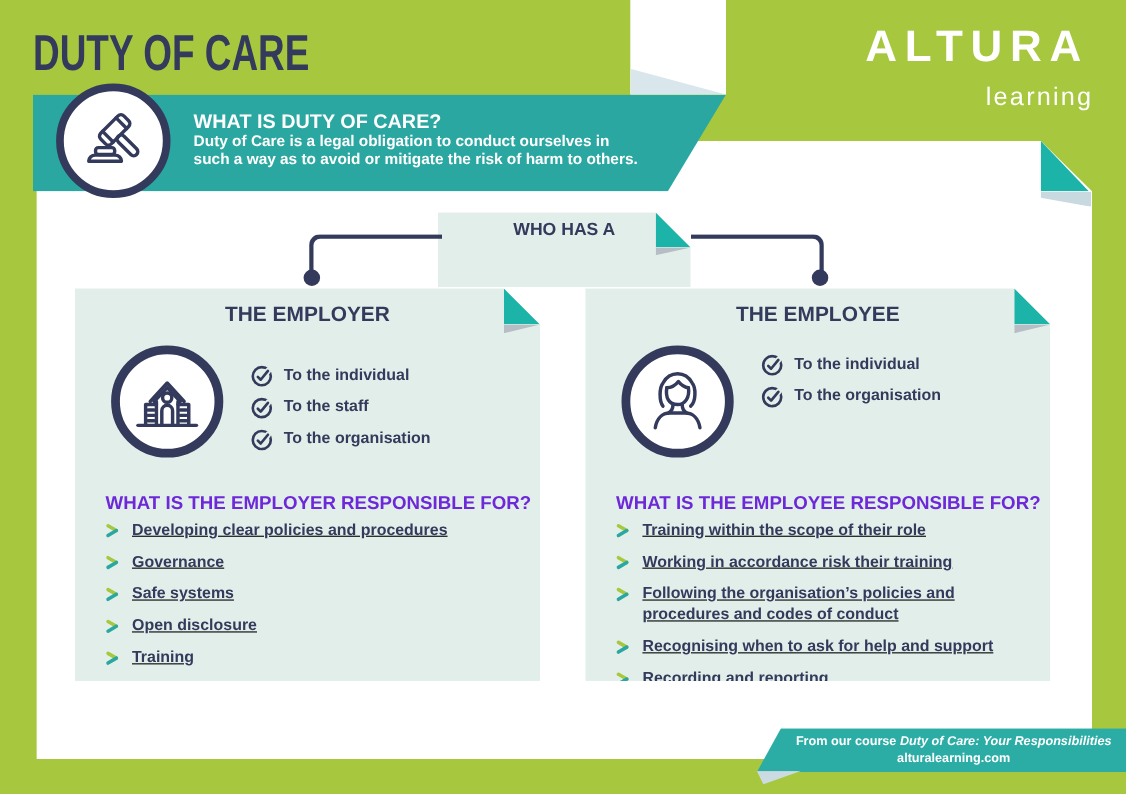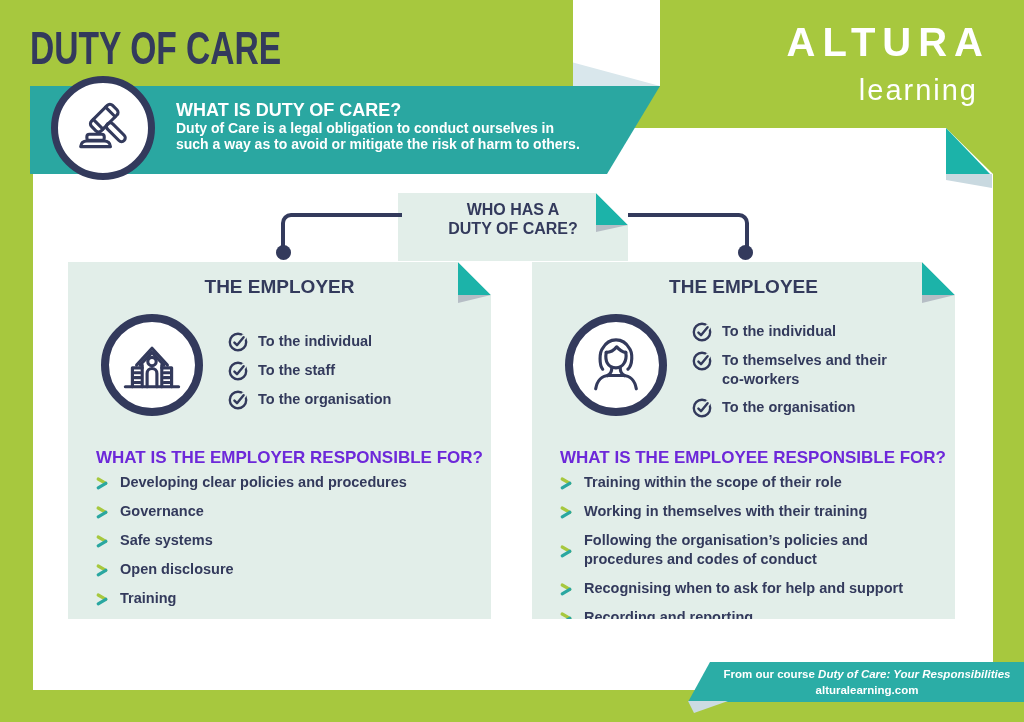--- a/index.html
+++ b/index.html
@@ -18,21 +18,21 @@
   .panel-fold-shadow{left:946px;top:174px;width:46px;height:14px;background:#c9d9e0;
     clip-path:polygon(0 0,100% 0,100% 100%,0 42%);}
   .ribbon{left:573px;top:0;width:87px;height:86px;background:#ffffff;}
   .ribbon-fold{position:absolute;left:0;bottom:0;width:87px;height:25px;background:#d9e7ec;
     clip-path:polygon(0 6%,100% 100%,0 100%);}
   
   .page-title{left:30px;top:21px;color:#333a5c;font-size:46px;font-weight:bold;
     letter-spacing:0px;transform:scaleX(0.73);transform-origin:left top;white-space:nowrap;}
   .brand-name{right:34px;top:20px;color:#ffffff;font-size:40px;font-weight:800;
     letter-spacing:7px;white-space:nowrap;}
-  .brand-tagline{right:46px;top:74px;color:#ffffff;font-size:29px;font-weight:400;
+  .brand-tagline{right:30px;top:74px;color:#ffffff;font-size:23px;font-weight:400;
     letter-spacing:2px;white-space:nowrap;}
   
   .teal-band{left:30px;top:86px;width:630px;height:88px;background:#2aa7a1;
     clip-path:polygon(0 0,100% 0,577px 100%,0 100%);color:#fff;}
   .teal-band .inner{padding:14px 0 0 146px;}
   .intro-heading{font-size:18px;font-weight:bold;line-height:20px;margin:0;}
   .intro-line{font-size:14px;font-weight:bold;line-height:16px;}
   .gavel-badge{left:51px;top:76px;width:90px;height:90px;border:7px solid #333a5c;
     border-radius:50%;background:#ffffff;display:flex;align-items:center;justify-content:center;}
   
@@ -65,21 +65,21 @@
   .icon-circle{position:absolute;left:33px;top:52px;width:86px;height:86px;border:8px solid #333a5c;
     border-radius:50%;background:#ffffff;display:flex;align-items:center;justify-content:center;}
   .checklist{position:absolute;left:160px;display:flex;flex-direction:column;gap:9px;}
   .checklist-1{top:70px;}
   .checklist-2{top:60px;}
   .check-row{display:flex;gap:10px;align-items:flex-start;}
   .check-row svg{flex:0 0 auto;margin-top:0px;}
   .check-label{color:#333a5c;font-size:14.5px;font-weight:bold;line-height:19px;max-width:180px;}
   .resp-heading{position:absolute;left:28px;top:186px;color:#6d28d9;font-size:17px;font-weight:bold;white-space:nowrap;}
   .resp-list{position:absolute;left:28px;top:211px;display:flex;flex-direction:column;gap:10px;}
-  .resp-row{display:flex;gap:9px;align-items:center;}
+  .resp-row{display:flex;gap:9px;align-items:flex-start;text-decoration:underline;}
   .resp-row svg{flex:0 0 auto;margin-top:2px;}
   .resp-label{color:#333a5c;font-size:14.5px;font-weight:bold;line-height:19px;max-width:352px;}
   
   .footer-band{left:688px;top:662px;width:336px;height:40px;background:#2bada6;
     clip-path:polygon(22px 0,100% 0,100% 100%,0 100%);color:#fff;text-align:center;}
   .footer-band .inner{padding:4px 4px 0 26px;}
   .footer-line{font-size:11.5px;font-weight:bold;line-height:16px;white-space:nowrap;}
   .footer-course{font-style:italic;text-align:right;}
   .footer-fold{left:688px;top:701px;width:40px;height:12px;background:#ccdbe2;
     clip-path:polygon(0 0,100% 0,15% 100%);}
@@ -128,21 +128,20 @@
         <path d="M14 80 q1 -9 10 -9 h28 q9 0 10 9 z"></path>
       </g>
     </svg>
   </div>
 
   <div class="abs who-box">
     <div class="fold"></div>
     <div class="fold-shadow"></div>
     <div class="inner">
       <div class="who-line">WHO HAS A</div>
-      <div class="who-line">DUTY OF CARE?</div>
     </div>
   </div>
 
   <div class="abs conn conn-left"></div>
   <div class="abs conn conn-right"></div>
   <div class="abs conn-dot dot-left"></div>
   <div class="abs conn-dot dot-right"></div>
 
   <div class="abs card card-left">
     <div class="fold"></div>
@@ -260,28 +259,20 @@
 
         <div class="check-row">
           <svg width="20" height="20" viewBox="0 0 20 20">
             <circle cx="10" cy="10" r="8.2" fill="none" stroke="#333a5c" stroke-width="2.4"></circle>
             <path d="M6.4 10.6 L9 13.2 L15.6 5.2" fill="none" stroke="#e2eee9" stroke-width="5.5" stroke-linecap="round"></path>
             <path d="M6.4 10.6 L9 13.2 L15.6 5.2" fill="none" stroke="#333a5c" stroke-width="2.4" stroke-linecap="round" stroke-linejoin="round"></path>
           </svg>
           <div class="check-label">To the individual</div>
         </div>
 
-        <div class="check-row">
-          <svg width="20" height="20" viewBox="0 0 20 20">
-            <circle cx="10" cy="10" r="8.2" fill="none" stroke="#333a5c" stroke-width="2.4"></circle>
-            <path d="M6.4 10.6 L9 13.2 L15.6 5.2" fill="none" stroke="#e2eee9" stroke-width="5.5" stroke-linecap="round"></path>
-            <path d="M6.4 10.6 L9 13.2 L15.6 5.2" fill="none" stroke="#333a5c" stroke-width="2.4" stroke-linecap="round" stroke-linejoin="round"></path>
-          </svg>
-          <div class="check-label">To themselves and their co-workers</div>
-        </div>
 
         <div class="check-row">
           <svg width="20" height="20" viewBox="0 0 20 20">
             <circle cx="10" cy="10" r="8.2" fill="none" stroke="#333a5c" stroke-width="2.4"></circle>
             <path d="M6.4 10.6 L9 13.2 L15.6 5.2" fill="none" stroke="#e2eee9" stroke-width="5.5" stroke-linecap="round"></path>
             <path d="M6.4 10.6 L9 13.2 L15.6 5.2" fill="none" stroke="#333a5c" stroke-width="2.4" stroke-linecap="round" stroke-linejoin="round"></path>
           </svg>
           <div class="check-label">To the organisation</div>
         </div>
       </div>
@@ -294,21 +285,21 @@
             <path d="M9.8 7.3 L2.2 11.8" fill="none" stroke="#2aa7a1" stroke-width="3.2" stroke-linecap="round"></path>
           </svg>
           <div class="resp-label">Training within the scope of their role</div>
         </div>
 
         <div class="resp-row">
           <svg width="15" height="15" viewBox="0 0 15 15">
             <path d="M2.2 3 L9.8 7.3" fill="none" stroke="#a7c83e" stroke-width="3.2" stroke-linecap="round"></path>
             <path d="M9.8 7.3 L2.2 11.8" fill="none" stroke="#2aa7a1" stroke-width="3.2" stroke-linecap="round"></path>
           </svg>
-          <div class="resp-label">Working in themselves with their training</div>
+          <div class="resp-label">Working in accordance risk their training</div>
         </div>
 
         <div class="resp-row">
           <svg width="15" height="15" viewBox="0 0 15 15">
             <path d="M2.2 3 L9.8 7.3" fill="none" stroke="#a7c83e" stroke-width="3.2" stroke-linecap="round"></path>
             <path d="M9.8 7.3 L2.2 11.8" fill="none" stroke="#2aa7a1" stroke-width="3.2" stroke-linecap="round"></path>
           </svg>
           <div class="resp-label">Following the organisation’s policies and procedures and codes of conduct</div>
         </div>
 

